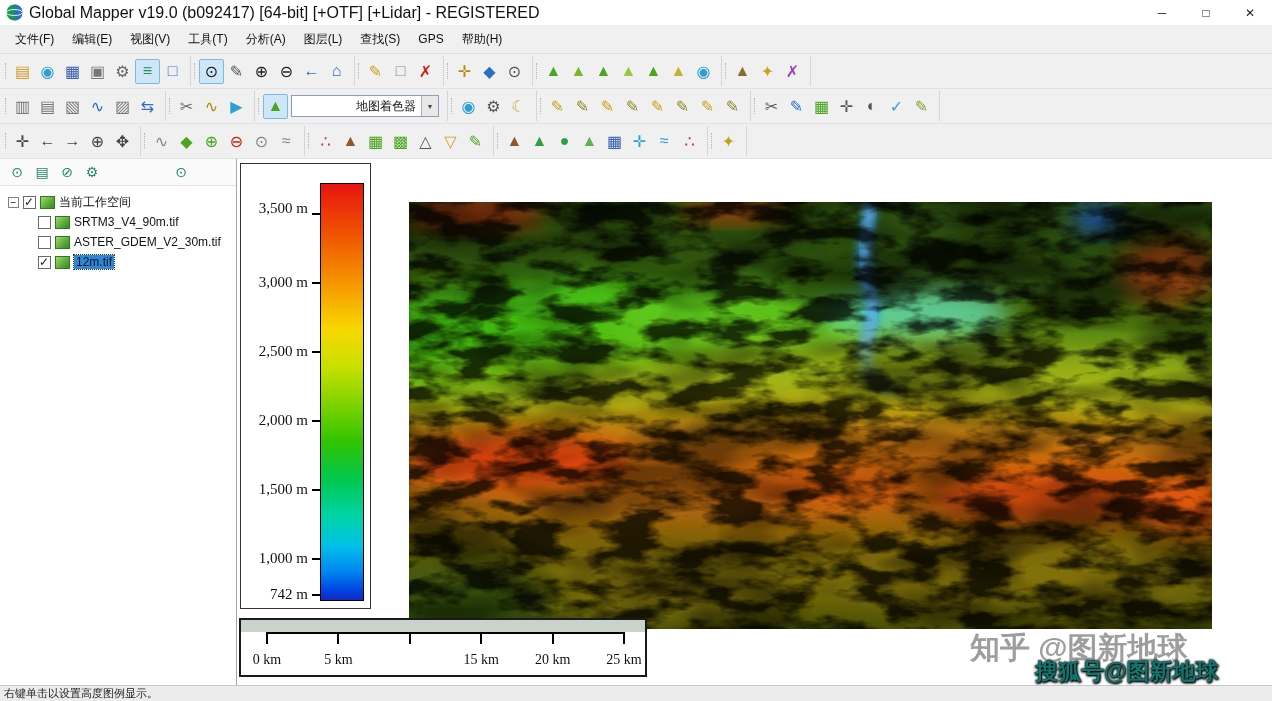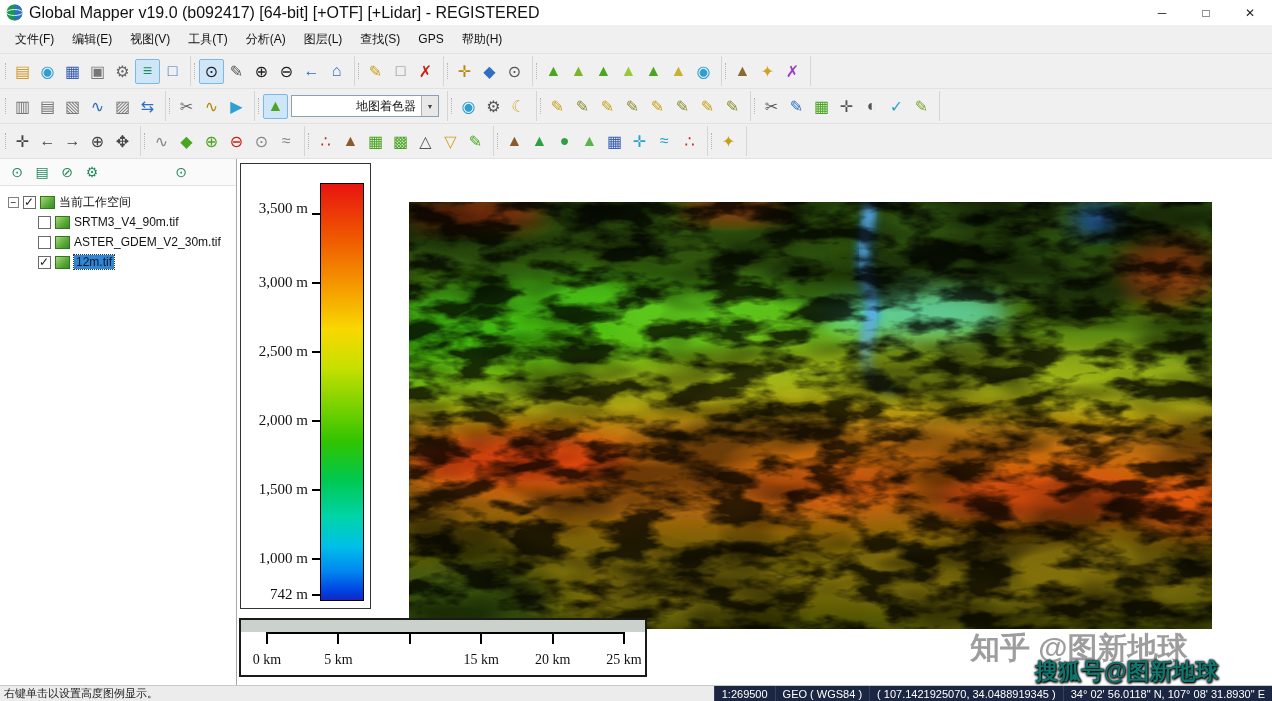--- a/index.html
+++ b/index.html
@@ -357,19 +357,13 @@
         </div>
     </div>
 
     <div class="watermark-zhihu">知乎 @图新地球</div>
     <div class="watermark-sohu">搜狐号@图新地球</div>
   </div>
 </div>
 
 <div class="statusbar">
   <div class="status-left">右键单击以设置高度图例显示。</div>
-  <div class="status-right">
-      <span class="status-cell">1:269500</span>
-      <span class="status-cell">GEO ( WGS84 )</span>
-      <span class="status-cell">( 107.1421925070, 34.0488919345 )</span>
-      <span class="status-cell">34° 02' 56.0118" N, 107° 08' 31.8930" E</span>
-    </div>
 </div>
 
 </body></html>

